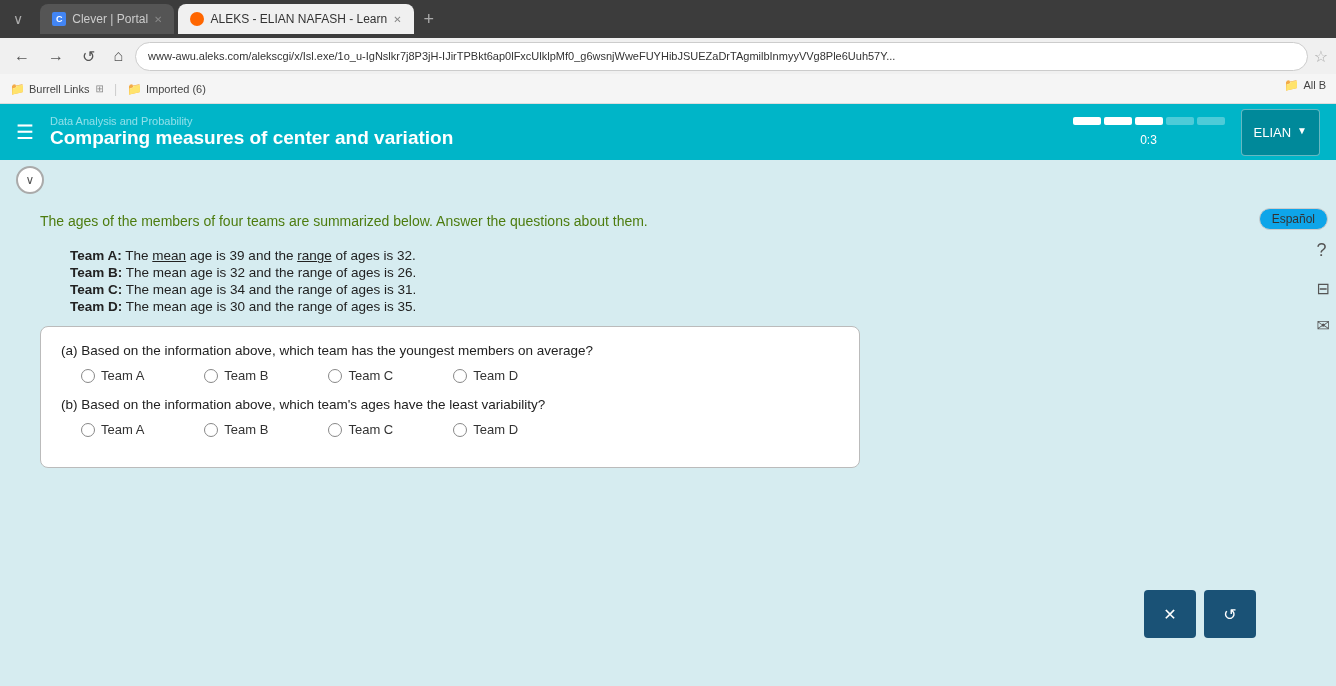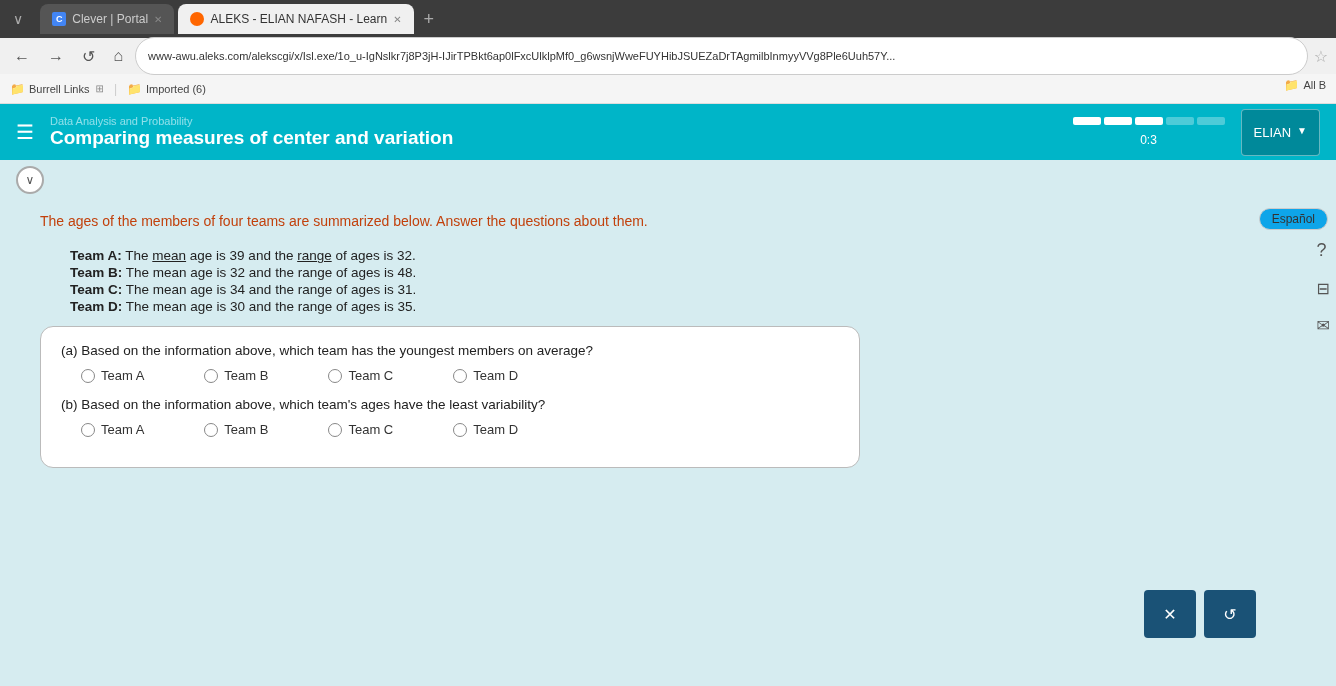--- a/index.html
+++ b/index.html
@@ -14,21 +14,21 @@
     .tab.active { background: #f0f0f0; color: #333; }
     .tab.inactive { background: #555; color: #ccc; }
     .tab-close { font-size: 10px; color: #888; cursor: pointer; }
     .tab-icon { width: 14px; height: 14px; border-radius: 2px; display: inline-block; }
     .tab-icon-c { background: #4285f4; color: white; font-size: 9px; font-weight: bold; display: flex; align-items: center; justify-content: center; border-radius: 2px; }
     .tab-icon-aleks { background: #ff6600; width: 14px; height: 14px; border-radius: 50%; display: inline-block; }
     .new-tab-btn { color: #aaa; font-size: 18px; cursor: pointer; padding: 0 6px; }
 
     .address-bar { display: flex; align-items: center; background: #f0f0f0; height: 36px; padding: 0 8px; gap: 6px; }
     .addr-nav-btn { background: none; border: none; color: #555; font-size: 16px; cursor: pointer; padding: 2px 6px; }
-    .addr-input { flex: 1; background: white; border: 1px solid #ccc; border-radius: 20px; height: 38px; padding: 0 12px; font-size: 11px; color: #333; }
+    .addr-input { flex: 1; background: white; border: 1px solid #ccc; border-radius: 20px; height: 29px; padding: 0 12px; font-size: 11px; color: #333; }
     .addr-star { color: #aaa; font-size: 16px; }
 
     .bookmarks-bar { display: flex; align-items: center; background: #f5f5f5; height: 30px; padding: 0 10px; gap: 10px; font-size: 12px; color: #333; border-bottom: 1px solid #ddd; }
     .bookmark-item { display: flex; align-items: center; gap: 4px; cursor: pointer; color: #444; font-size: 11px; }
     .bookmark-icon { font-size: 12px; }
 
     
     .main-content { background: #d6ecf0; width: 100%; height: calc(686px - 104px); display: flex; flex-direction: column; }
 
     
@@ -46,27 +46,27 @@
     .user-btn-chevron { font-size: 10px; }
 
     
     .collapse-row { display: flex; align-items: center; padding: 6px 16px; background: #d6ecf0; }
     .collapse-btn { width: 28px; height: 28px; border-radius: 50%; border: 2px solid #aaa; background: white; display: flex; align-items: center; justify-content: center; cursor: pointer; color: #555; font-size: 12px; }
 
     
     .content-area { padding: 10px 40px 20px 40px; background: #d6ecf0; position: relative; flex: 1; }
     .content-area .espanol { position: absolute; right: 8px; top: 8px; background: #0ea5e9; border: 1px solid #ccc; border-radius: 12px; padding: 3px 12px; font-size: 12px; color: #333; cursor: pointer; }
 
-    .problem-text { font-size: 14px; color: #c2410c; margin-bottom: 16px; line-height: 1.6; }
+    .problem-text { font-size: 14px; color: #4d7c0f; margin-bottom: 16px; line-height: 1.6; }
     .team-info { margin-left: 30px; }
     .team-info p { font-size: 13.5px; color: #222; margin-bottom: 2px; }
     .underline { text-decoration: underline; }
 
     
-    .question-box { border: 1px solid #bbb; background: white; border-radius: 13px; padding: 16px 20px; max-width: 820px; margin-top: 12px; }
+    .question-box { border: 1px solid #bbb; background: white; border-radius: 8px; padding: 16px 20px; max-width: 820px; margin-top: 12px; }
     .question-row { font-size: 13.5px; color: #222; margin-bottom: 10px; }
     .radio-row { display: flex; gap: 60px; margin: 8px 0 14px 20px; }
     .radio-item { display: flex; align-items: center; gap: 6px; font-size: 13px; color: #333; cursor: pointer; }
     .radio-circle { width: 14px; height: 14px; border: 1.5px solid #888; border-radius: 50%; background: white; }
 
     
     .action-buttons { position: absolute; right: 80px; top: 390px; display: flex; gap: 8px; }
     .btn-x { background: #1a5276; color: white; border: none; border-radius: 4px; width: 52px; height: 48px; font-size: 16px; cursor: pointer; display: flex; align-items: center; justify-content: center; }
     .btn-undo { background: #1a5276; color: white; border: none; border-radius: 4px; width: 52px; height: 48px; font-size: 16px; cursor: pointer; display: flex; align-items: center; justify-content: center; }
   </style>
@@ -154,21 +154,21 @@
 
     <p class="problem-text">The ages of the members of four teams are summarized below. Answer the questions about them.</p>
 
     <div class="team-info">
       <p>
         <strong>Team A:</strong>
         The <span class="underline">mean</span> age is 39 and the <span class="underline">range</span> of ages is 32.
       </p>
       <p>
         <strong>Team B:</strong>
-        <span>The mean age is 32 and the range of ages is 48.</span>
+        <span>The mean age is 32 and the range of ages is 26.</span>
       </p>
       <p>
         <strong>Team C:</strong>
         <span>The mean age is 34 and the range of ages is 31.</span>
       </p>
       <p>
         <strong>Team D:</strong>
         <span>The mean age is 30 and the range of ages is 35.</span>
       </p>
     </div>

